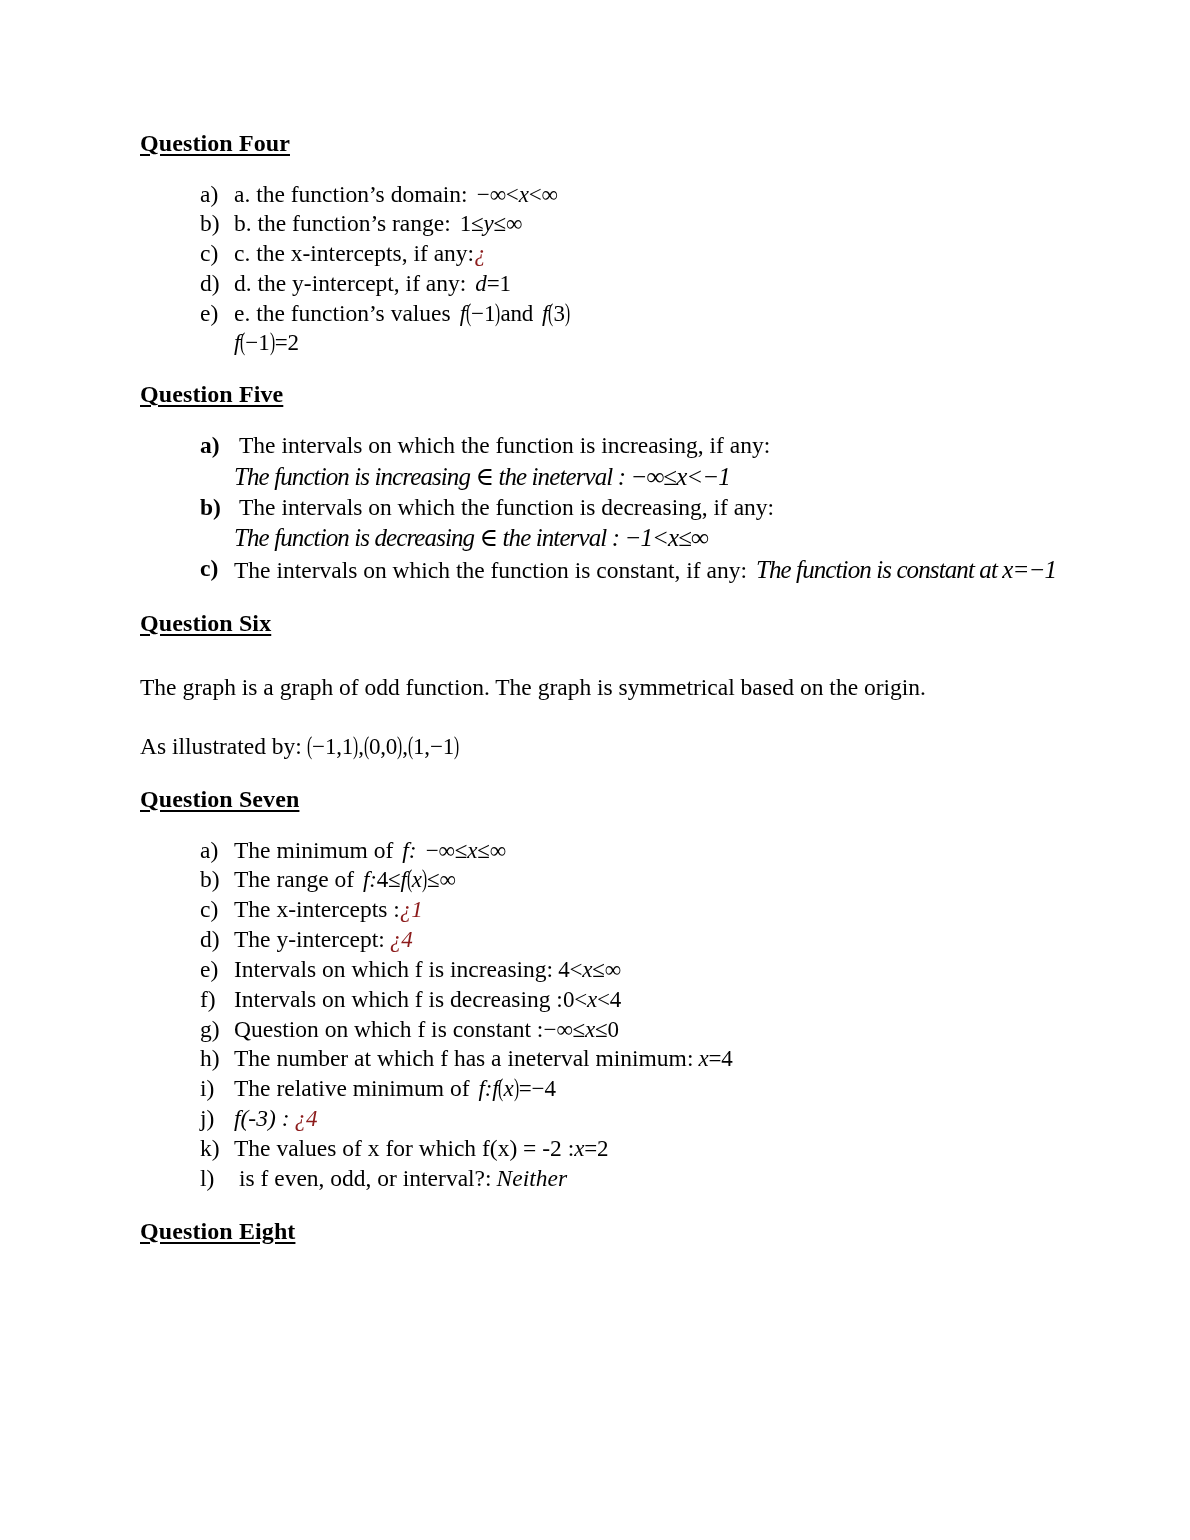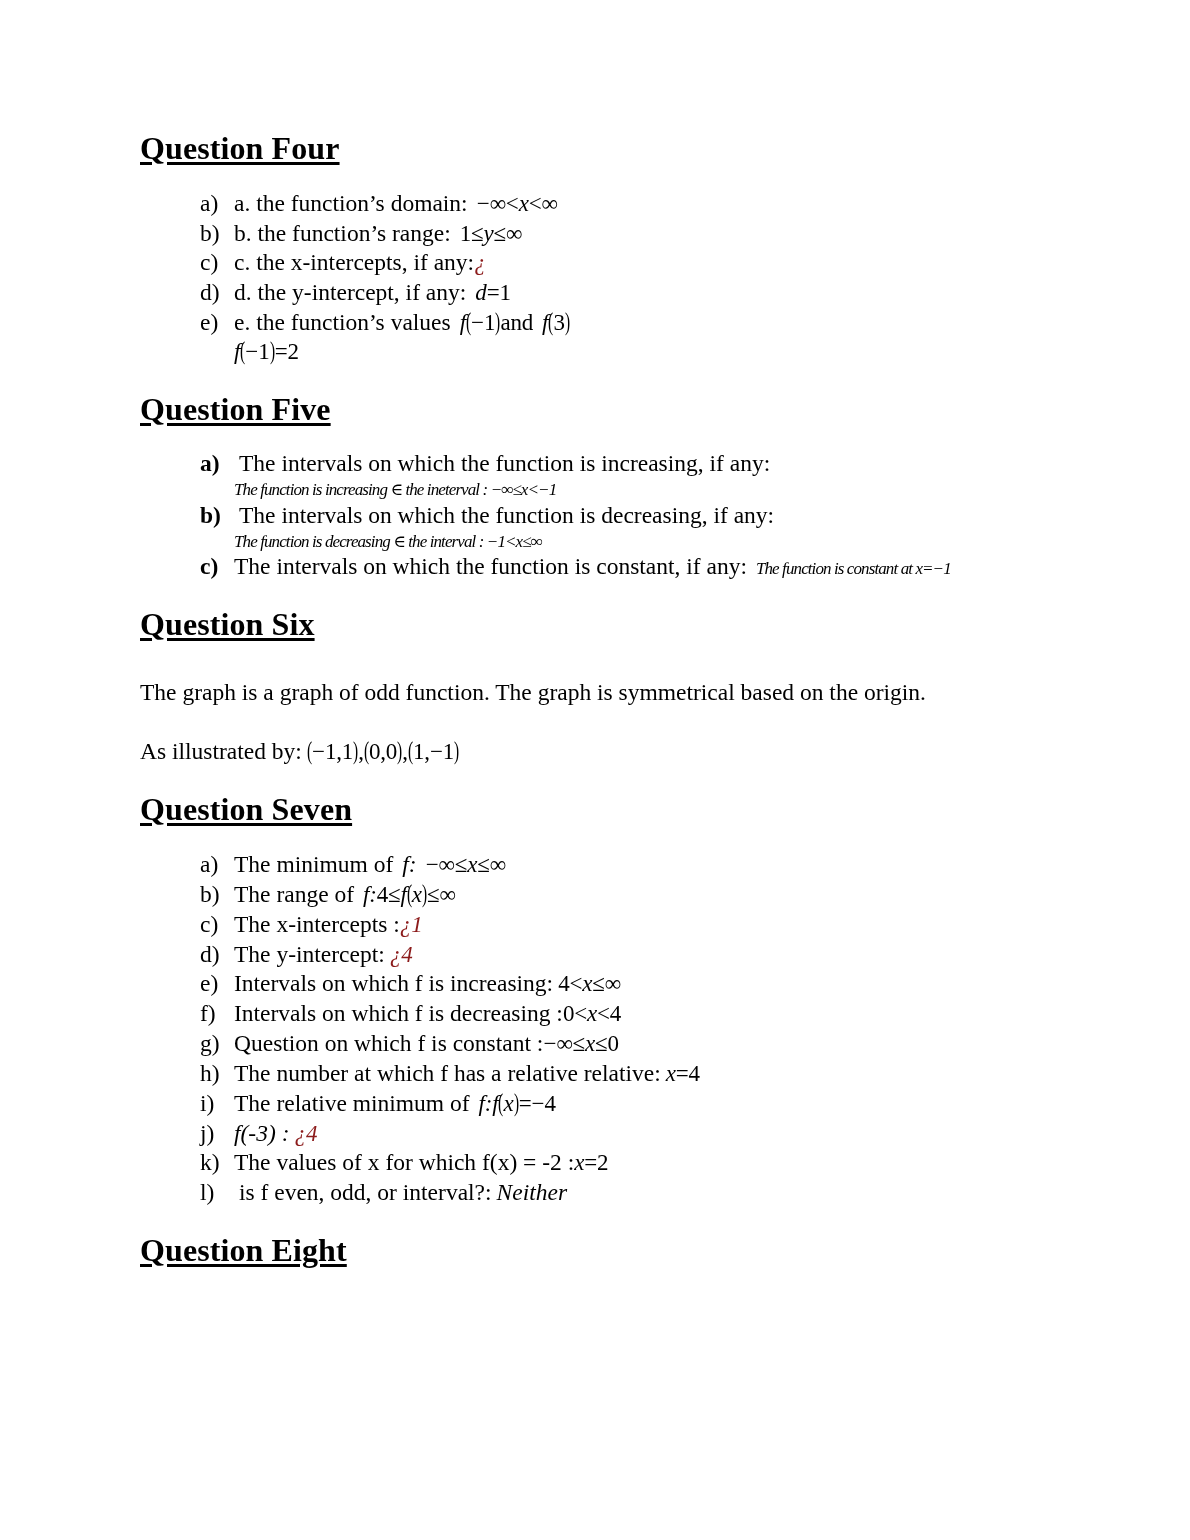--- a/index.html
+++ b/index.html
@@ -18,21 +18,21 @@
   }
   .content {
     position: absolute;
     left: 140px;
     top: 130px;
     width: 930px;
   }
 
   
   .q-heading {
-    font-size: 32px;
+    font-size: 24px;
     font-weight: bold;
     text-decoration: underline;
     text-underline-offset: 3px;
     line-height: 1.15;
     margin: 0;
     letter-spacing: 0.1px;
   }
   .sp-after-head { height: 22px; }
 
   
@@ -96,21 +96,21 @@
     top: -1px;
   }
   .fml .pr.clip {
     clip-path: inset(18% 0 0 0);
   }
 
   
   .fml-sent {
     font-family: "Liberation Serif", "DejaVu Serif", serif;
     font-style: italic;
-    font-size: 17px;
+    font-size: 25px;
     letter-spacing: -0.9px;
     white-space: nowrap;
   }
 
   
   .err {
     color: #8c1b1b;
     font-style: italic;
     font-size: 23px;
   }
@@ -249,21 +249,21 @@
           <span>Intervals on which  f  is decreasing :</span><span class="fml"><span class="num">0</span><span class="rel">&lt;</span>x<span class="rel">&lt;</span><span class="num">4</span></span>
         </li>
 
         <li>
           <span class="mk">g)</span>
           <span>Question on which  f  is constant :</span><span class="fml"><span class="op">−</span><span class="num">∞</span><span class="rel">≤</span>x<span class="rel">≤</span><span class="num">0</span></span>
         </li>
 
         <li>
           <span class="mk">h)</span>
-          <span>The number at which  f  has a relative relative:</span><span class="nbsp-sm"></span><span class="fml">x<span class="rel">=</span><span class="num">4</span></span>
+          <span>The number at which  f  has a ineterval minimum:</span><span class="nbsp-sm"></span><span class="fml">x<span class="rel">=</span><span class="num">4</span></span>
         </li>
 
         <li>
           <span class="mk">i)</span>
           <span>The relative minimum of</span><span class="nbsp-md"></span><span class="fml"><span class="ital">f:</span>f<span class="pr clip">(</span>x<span class="pr clip">)</span><span class="rel">=</span><span class="op">−</span><span class="num">4</span></span>
         </li>
 
         <li>
           <span class="mk">j)</span>
           <span class="ital">f(-3) :</span><span class="nbsp-sm"></span><span class="err">¿4</span>

